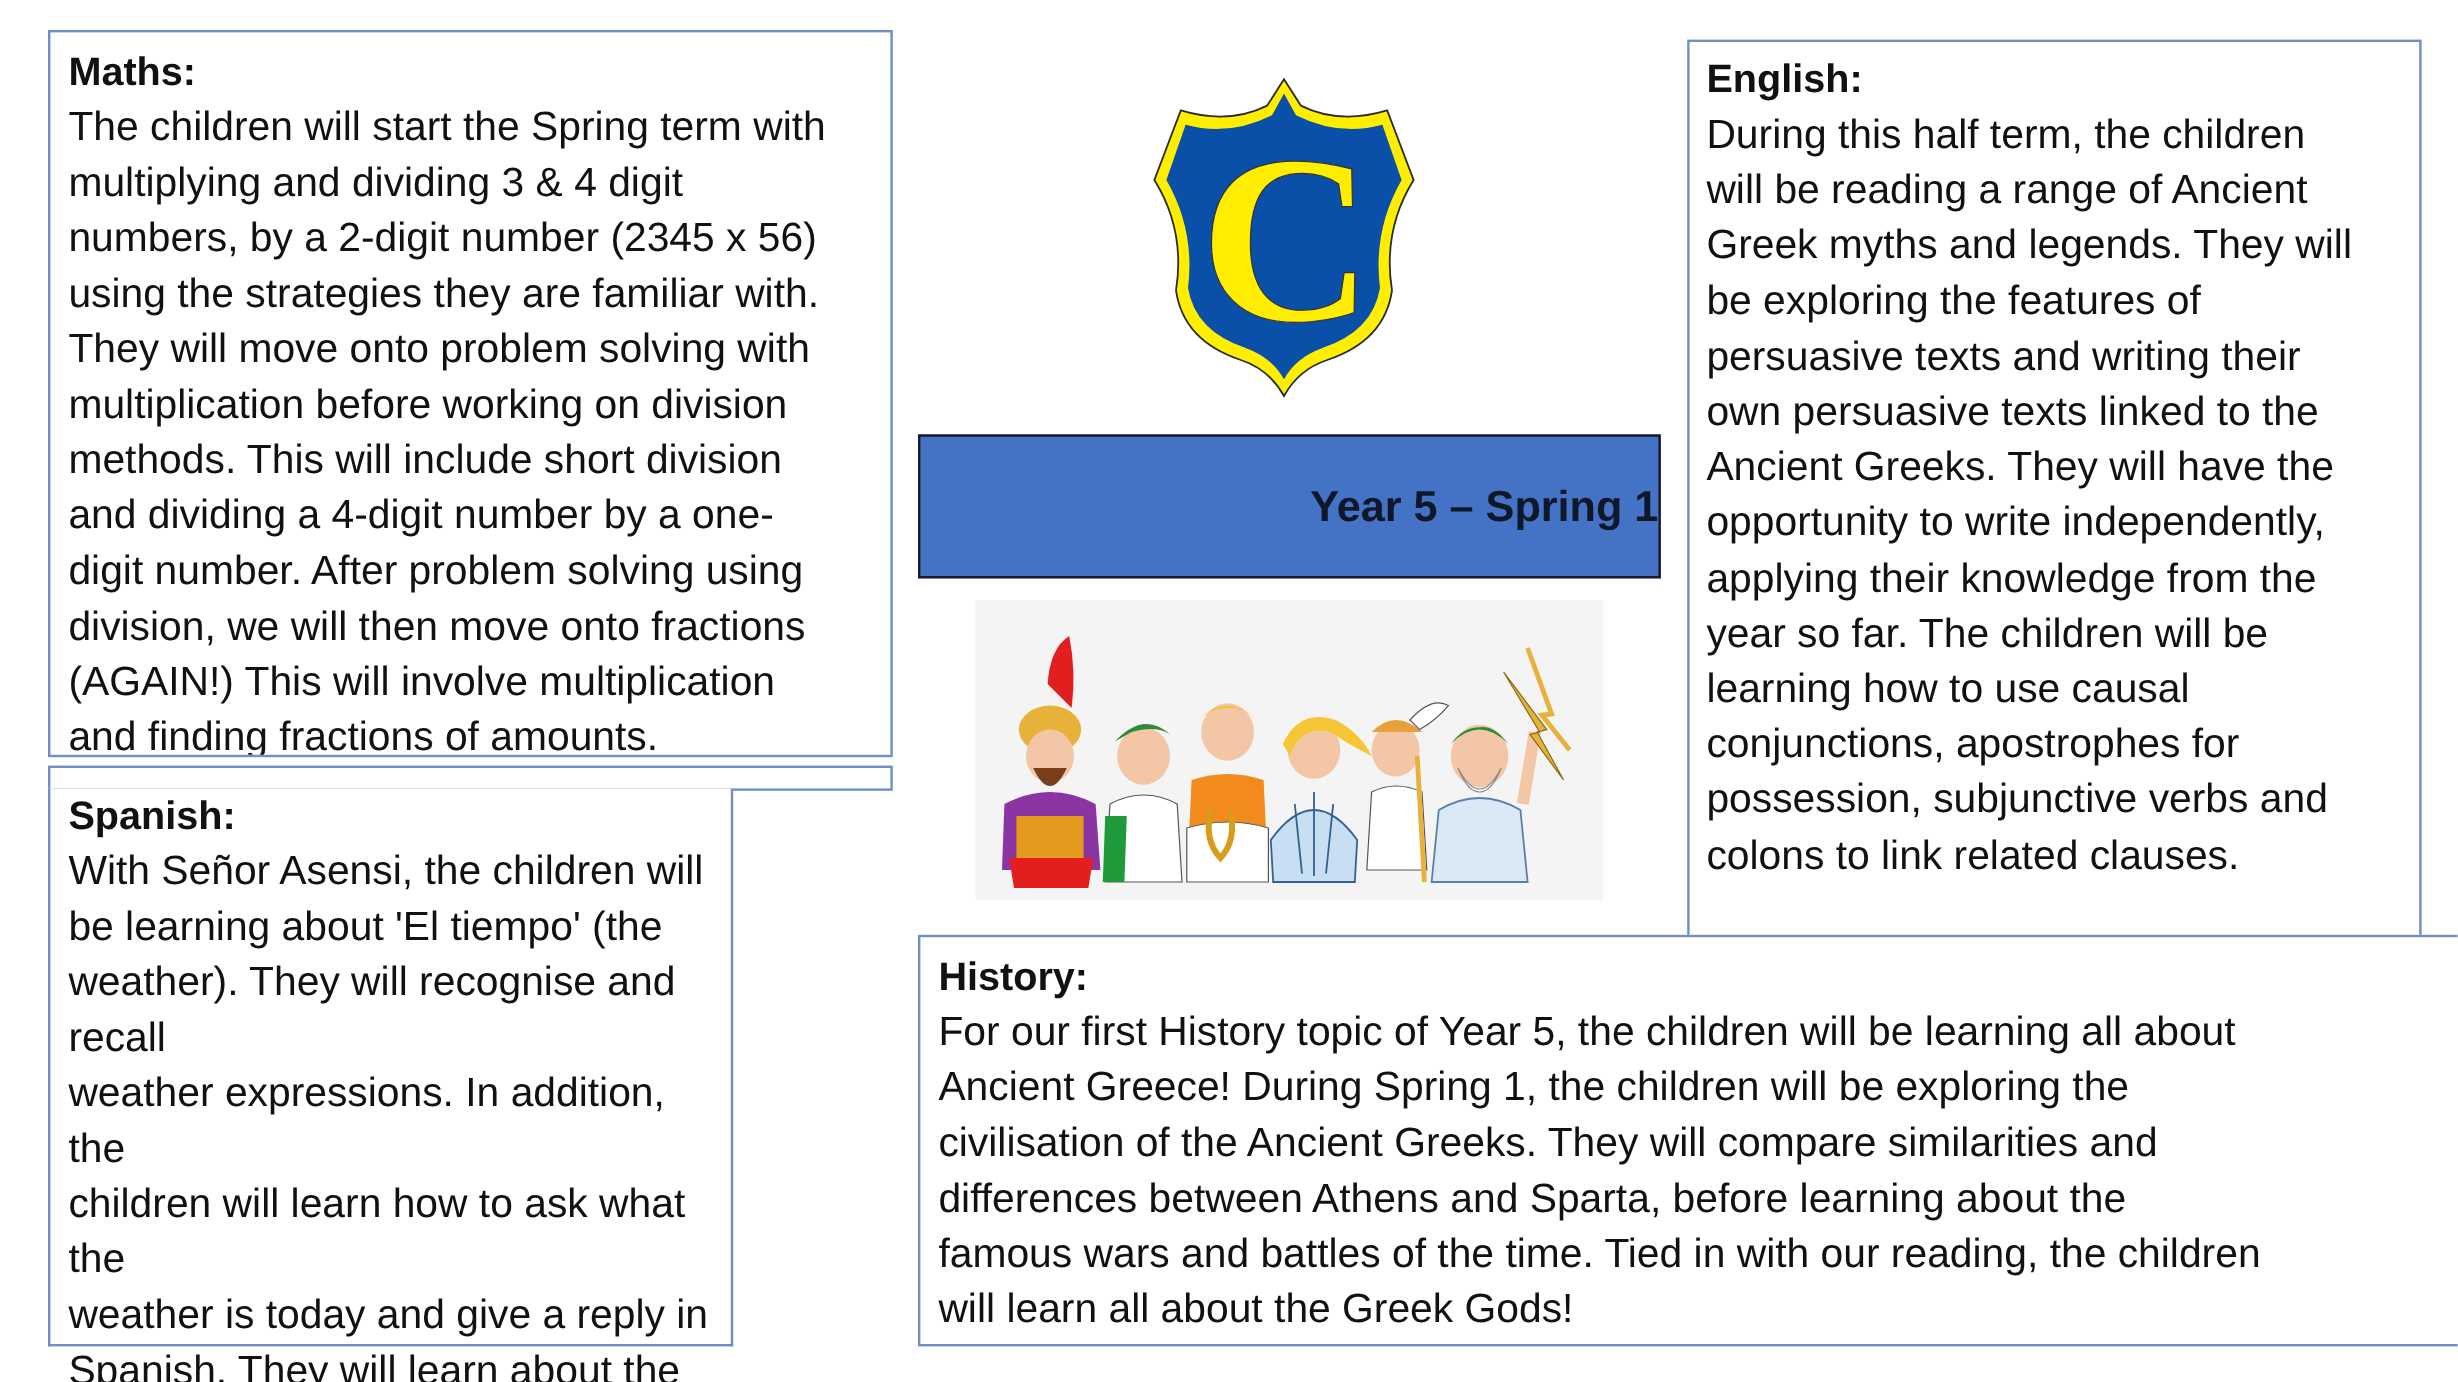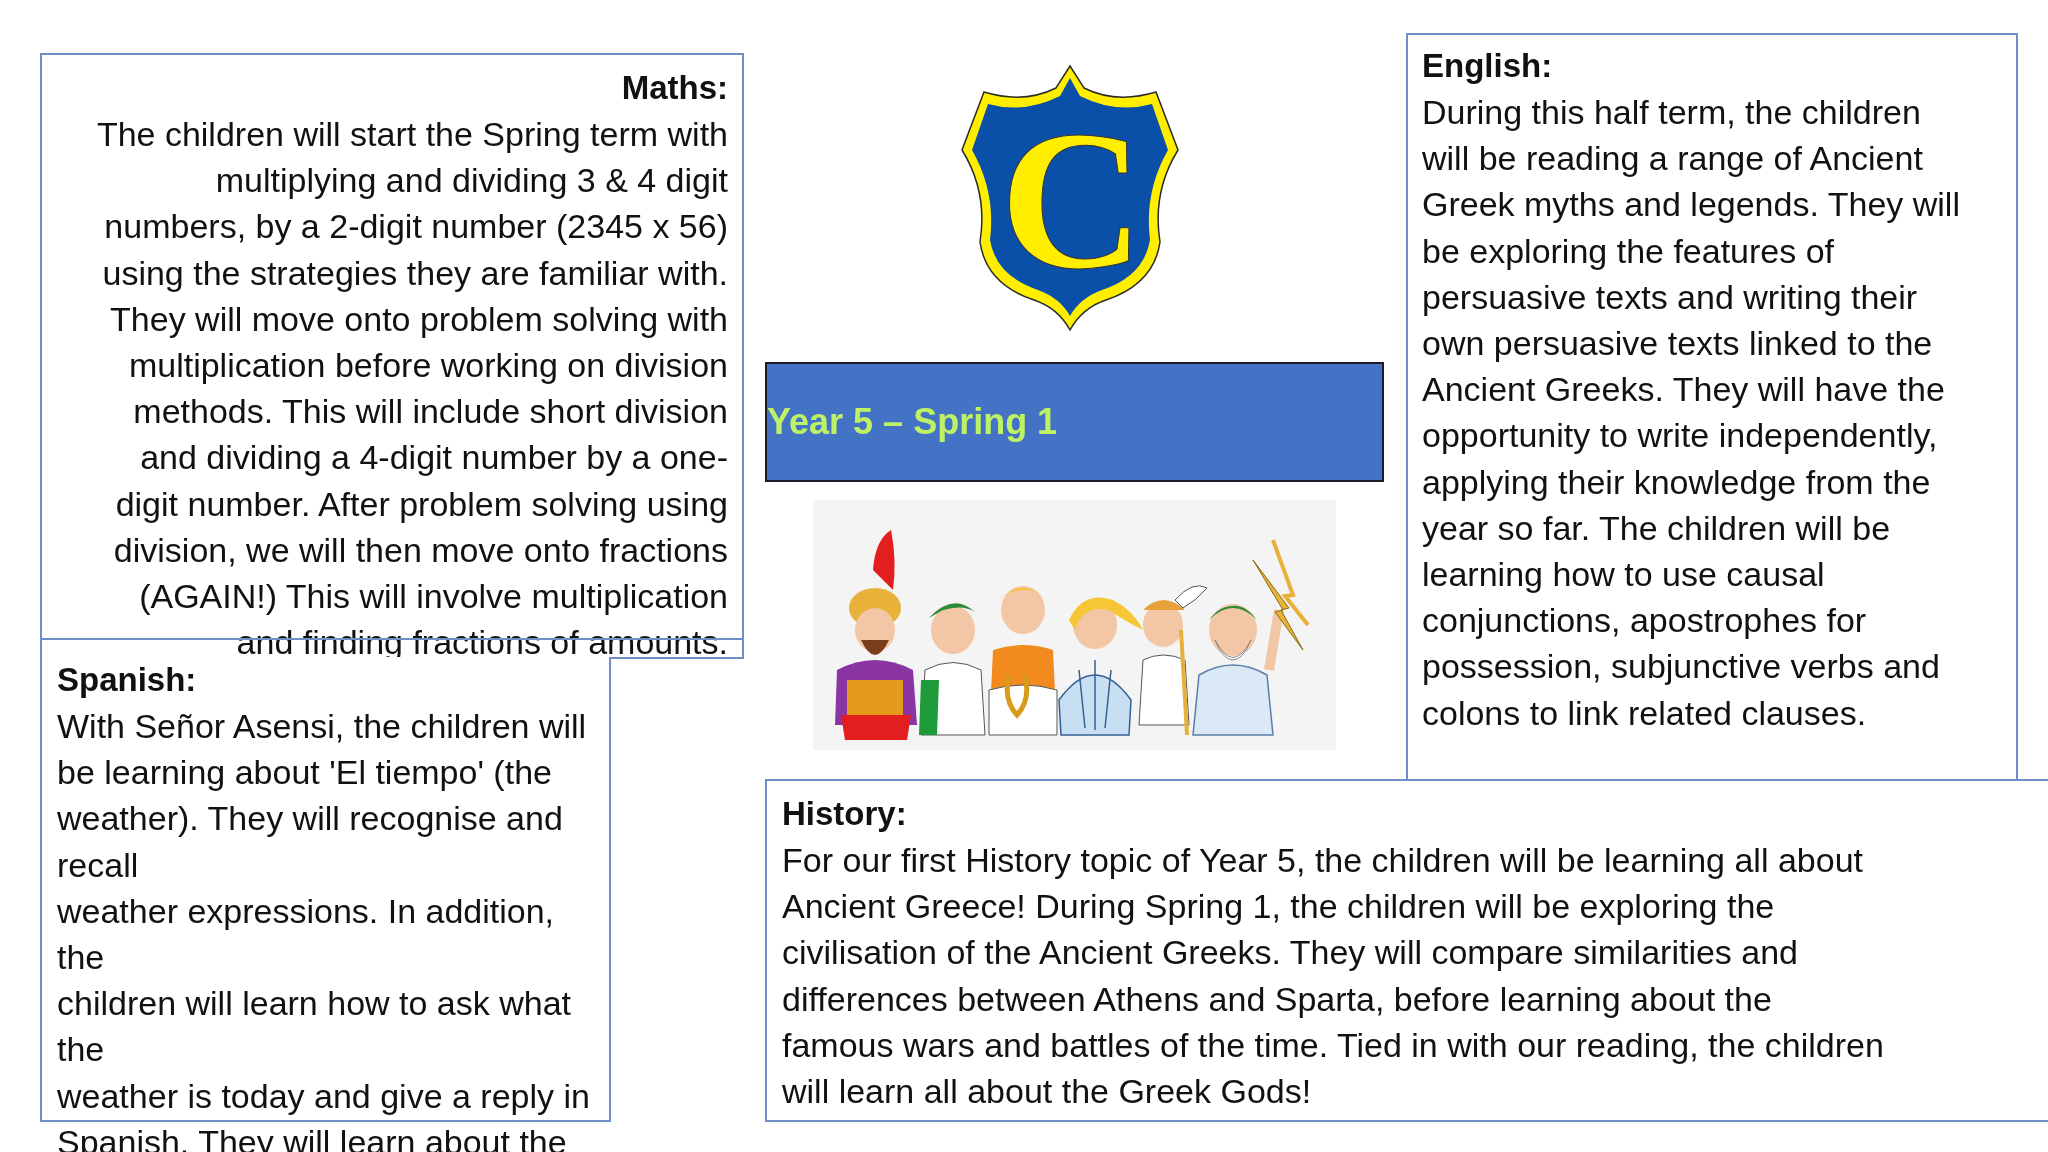--- a/index.html
+++ b/index.html
@@ -18,31 +18,31 @@
   .box .heading {
     font-weight: bold;
     font-size: 33px;
     line-height: 46px;
   }
   .box .body {
     font-size: 34px;
     line-height: 46.2px;
     white-space: pre-line;
   }
-  #maths { left: 40px; top: 53px; width: 704px; height: 606px; padding: 10px 14px 0 15px; overflow: hidden; text-align: right; }
+  #maths { left: 40px; top: 25px; width: 704px; height: 606px; padding: 10px 14px 0 15px; overflow: hidden; }
   #spanish-top-line { position: absolute; left: 40px; top: 638px; width: 704px; height: 21px; border: 2px solid #6f8fc9; box-sizing: border-box; }
   #spanish { left: 40px; top: 657px; width: 571px; height: 465px; padding: 0 14px 0 15px; border-top: none; }
   #english { left: 1406px; top: 33px; width: 612px; height: 876px; padding: 8px 10px 0 14px; }
   #history { left: 765px; top: 779px; width: 1330px; height: 343px; padding: 10px 14px 0 15px; }
   #logo { position: absolute; left: 956px; top: 62px; width: 228px; height: 272px; }
   #banner {
     position: absolute; left: 765px; top: 362px; width: 619px; height: 120px;
     background: #4472c4; border: 2px solid #1b1b2a; box-sizing: border-box;
-    display: flex; flex-direction: column; align-items: flex-start; justify-content: center;
-    color: #bef264; font-weight: bold; font-size: 36px; line-height: 52px;
+    display: flex; flex-direction: column; align-items: flex-end; justify-content: center;
+    color: #0f172a; font-weight: bold; font-size: 36px; line-height: 52px;
   }
   #gods {
     position: absolute; left: 813px; top: 500px; width: 523px; height: 250px;
     background: #f4f4f4;
   }
 </style>
 </head>
 <body>
 
 <div id="maths" class="box">

